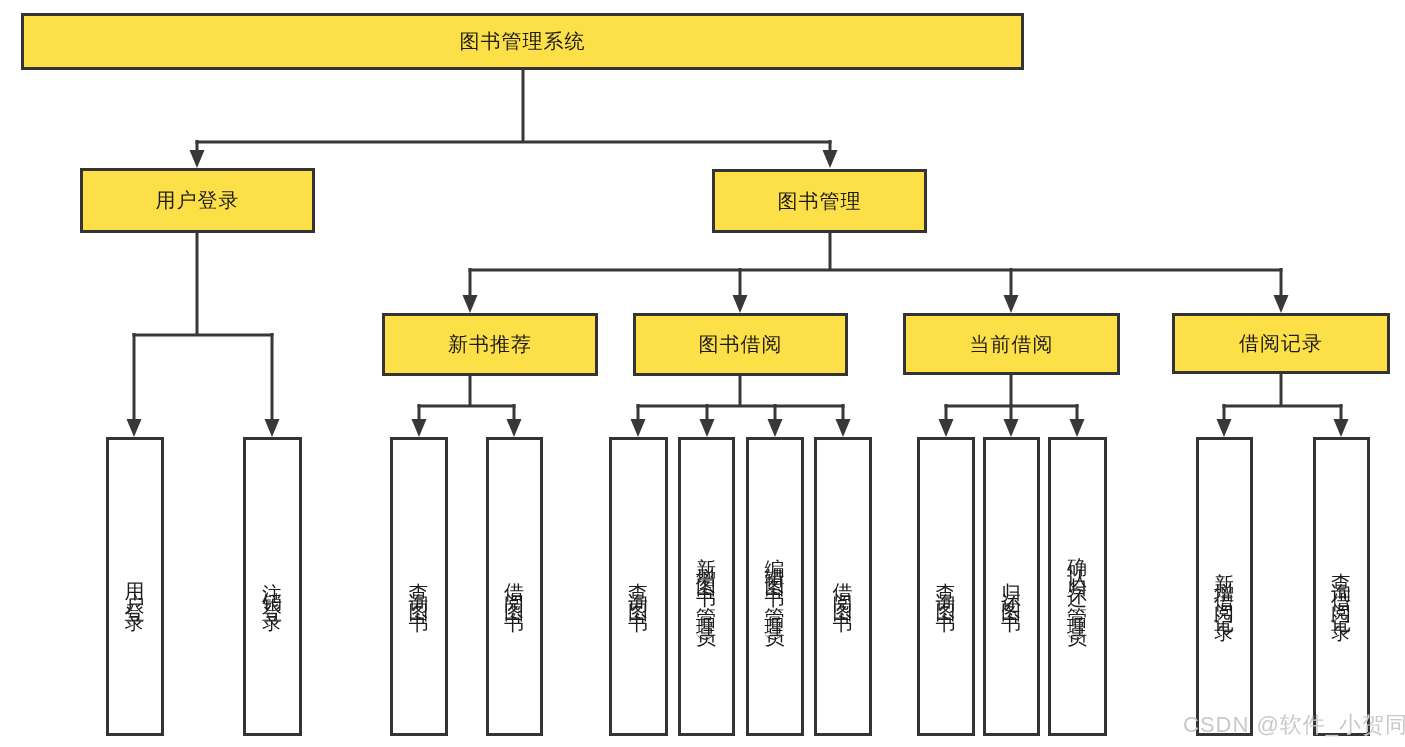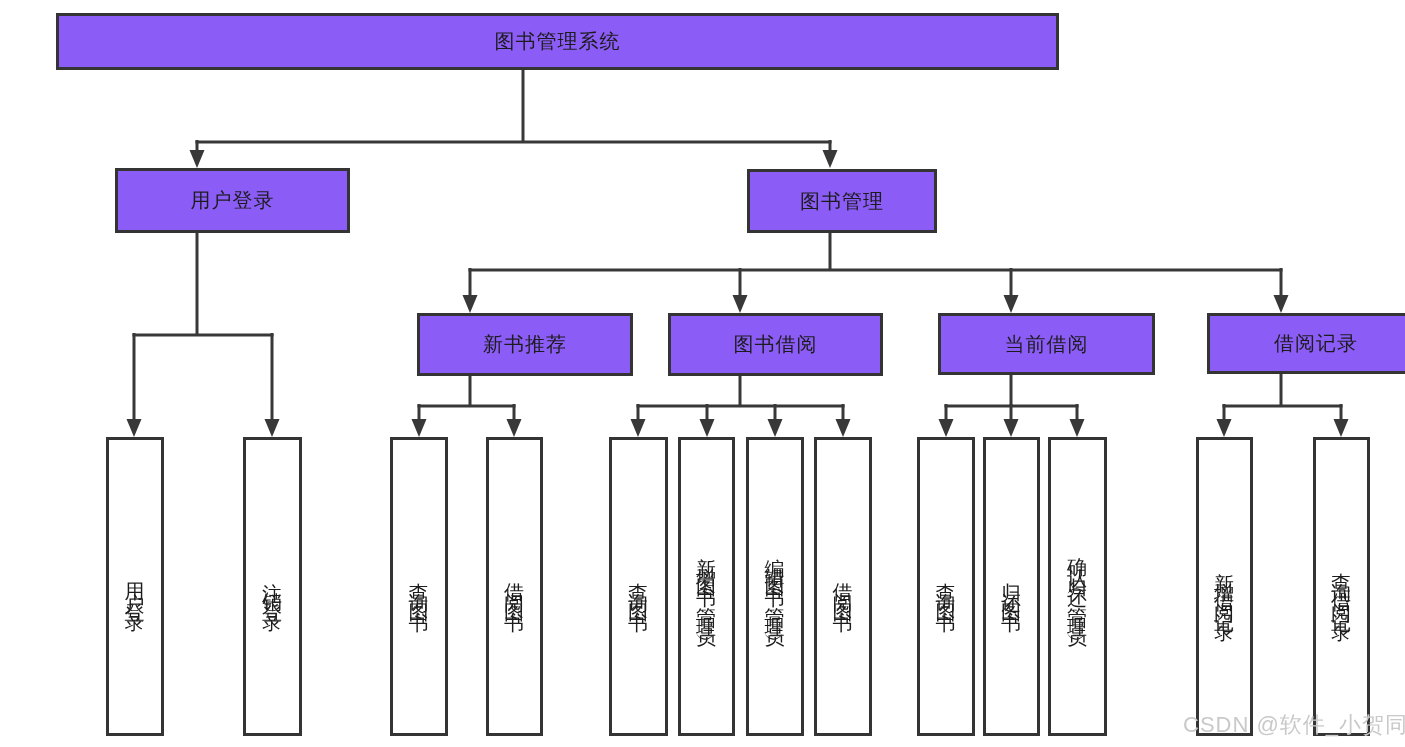--- a/index.html
+++ b/index.html
@@ -8,27 +8,26 @@
     width:1405px;height:747px;
     background:#ffffff;
     font-family:"Liberation Sans","DejaVu Sans",sans-serif;
     overflow:hidden;
   }
   .connectors{position:absolute;left:0;top:0;width:1405px;height:747px;}
   .node{
     position:absolute;
     box-sizing:border-box;
     border:3px solid #343434;
-    background:#8b5cf6;
+    background:#fde047;
     display:flex;align-items:center;justify-content:center;
     color:#1c1c1c;
     font-size:20px;
     letter-spacing:1px;
     z-index:2;
-    margin-left:35px;
   }
   .leaf{
     position:absolute;
     box-sizing:border-box;
     border:3px solid #343434;
     background:#ffffff;
     display:flex;align-items:center;justify-content:center;
     top:437px;height:299px;
     color:#1c1c1c;
     z-index:2;
@@ -118,21 +117,21 @@
     <polygon points="1333.5,419 1348.5,419 1341,437" stroke="none"></polygon>
   </svg>
 
   <div class="node" style="left:21px;top:13px;width:1003px;height:57px;">
     <span>图书管理系统</span>
   </div>
 
   <div class="node" style="left:80px;top:168px;width:235px;height:65px;">
     <span>用户登录</span>
   </div>
-  <div class="node" style="left:712px;top:169px;width:190px;height:64px;">
+  <div class="node" style="left:712px;top:169px;width:215px;height:64px;">
     <span>图书管理</span>
   </div>
 
   <div class="node" style="left:382px;top:313px;width:216px;height:63px;">
     <span>新书推荐</span>
   </div>
   <div class="node" style="left:903px;top:313px;width:217px;height:62px;">
     <span>当前借阅</span>
   </div>
   <div class="node" style="left:633px;top:313px;width:215px;height:63px;">

